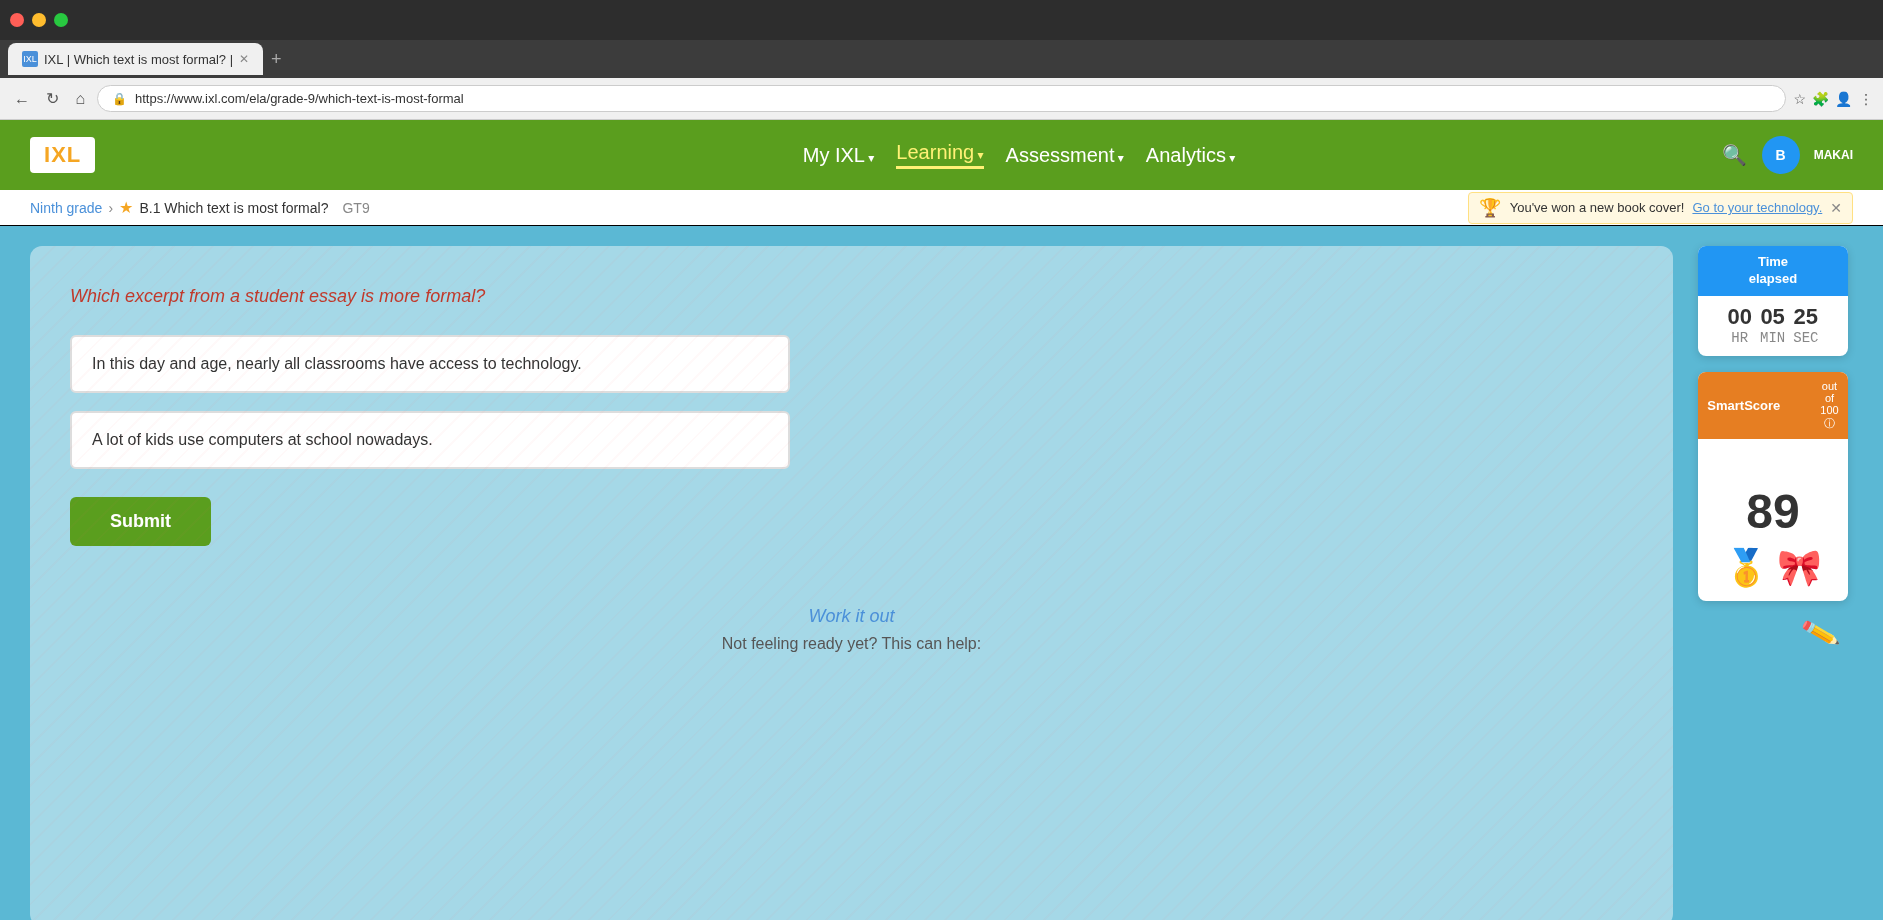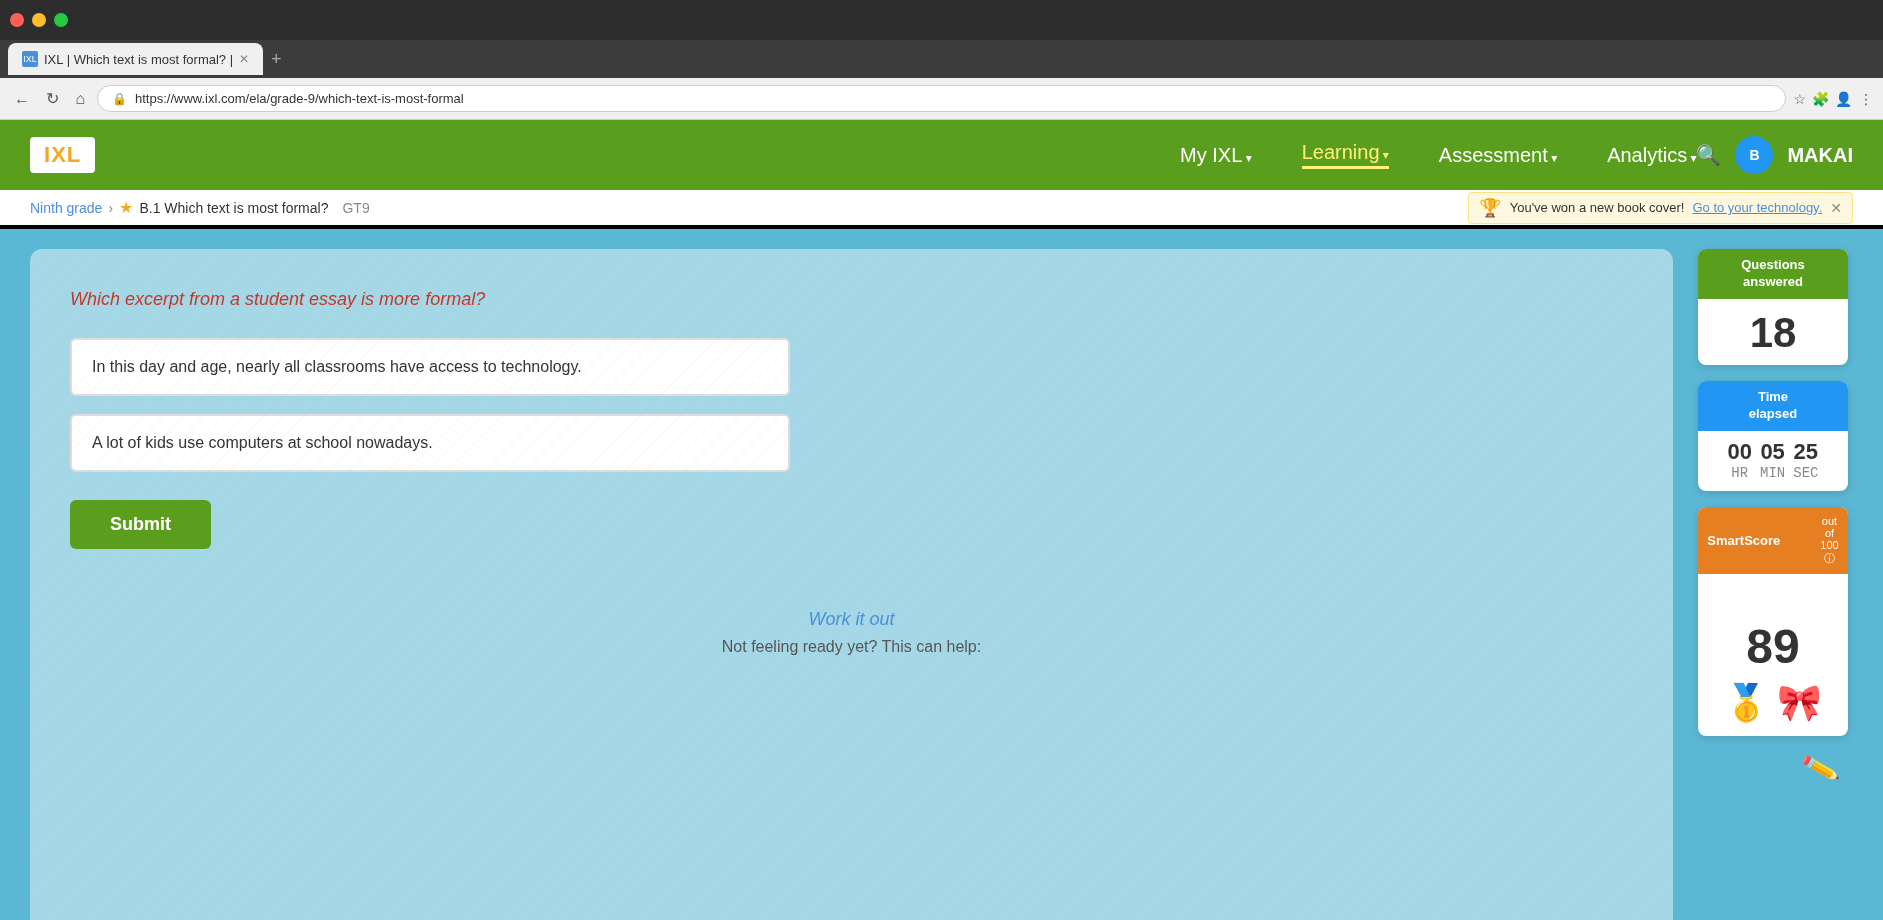--- a/index.html
+++ b/index.html
@@ -81,24 +81,24 @@
       font-weight: 900;
       font-size: 22px;
       padding: 5px 14px;
       border-radius: 4px;
       letter-spacing: 1px;
     }
     .ixl-logo span { color: #f5a623; }
     .ixl-nav {
       display: flex;
       align-items: center;
-      gap: 50px;
+      gap: 22px;
       margin-left: 220px;
       flex: 1;
-      justify-content: flex-end;
+      justify-content: center;
     }
     .nav-link {
       color: white;
       font-size: 20px;
       text-decoration: none;
       font-weight: 500;
       cursor: pointer;
     }
     .nav-link.active {
       color: #fff176;
@@ -120,32 +120,32 @@
       color: white;
       border-radius: 50%;
       width: 38px;
       height: 38px;
       display: flex;
       align-items: center;
       justify-content: center;
       font-weight: bold;
       font-size: 14px;
     }
-    .user-name { color: white; font-size: 20px; font-weight: bold; }
+    .user-name { color: white; font-size: 12px; font-weight: bold; }
 
     
     .breadcrumb-bar {
       background: white;
       padding: 8px 30px;
       display: flex;
       align-items: center;
       gap: 6px;
       font-size: 14px;
       color: #555;
-      border-bottom: 4px solid #000000;
+      border-bottom: 1px solid #000000;
       position: relative;
     }
     .breadcrumb-link { color: #4a90d9; cursor: pointer; }
     .breadcrumb-arrow { color: #888; }
     .breadcrumb-star { color: #f5a623; font-size: 16px; }
     .breadcrumb-current { color: #333; font-weight: 500; }
     .breadcrumb-code { color: #888; margin-left: 8px; }
     .notification-bar {
       position: absolute;
       right: 30px;
@@ -430,27 +430,20 @@
     <button class="submit-btn">Submit</button>
 
     <div class="work-it-out">
       <div class="work-it-out-title">Work it out</div>
       <div class="work-it-out-text">Not feeling ready yet? This can help:</div>
     </div>
   </div>
 
   <div class="sidebar">
 
-    <div class="stat-card">
-      <div class="stat-card-header green">
-        <span style="white-space:pre-line;">Questions
-answered</span>
-      </div>
-      <div class="stat-card-value">18</div>
-    </div>
 
     <div class="stat-card">
       <div class="stat-card-header blue">
         <span style="white-space:pre-line;">Time
 elapsed</span>
       </div>
       <div class="time-display">
         <div class="time-unit">
           <div class="time-num">00</div>
           <div class="time-label">HR</div>

